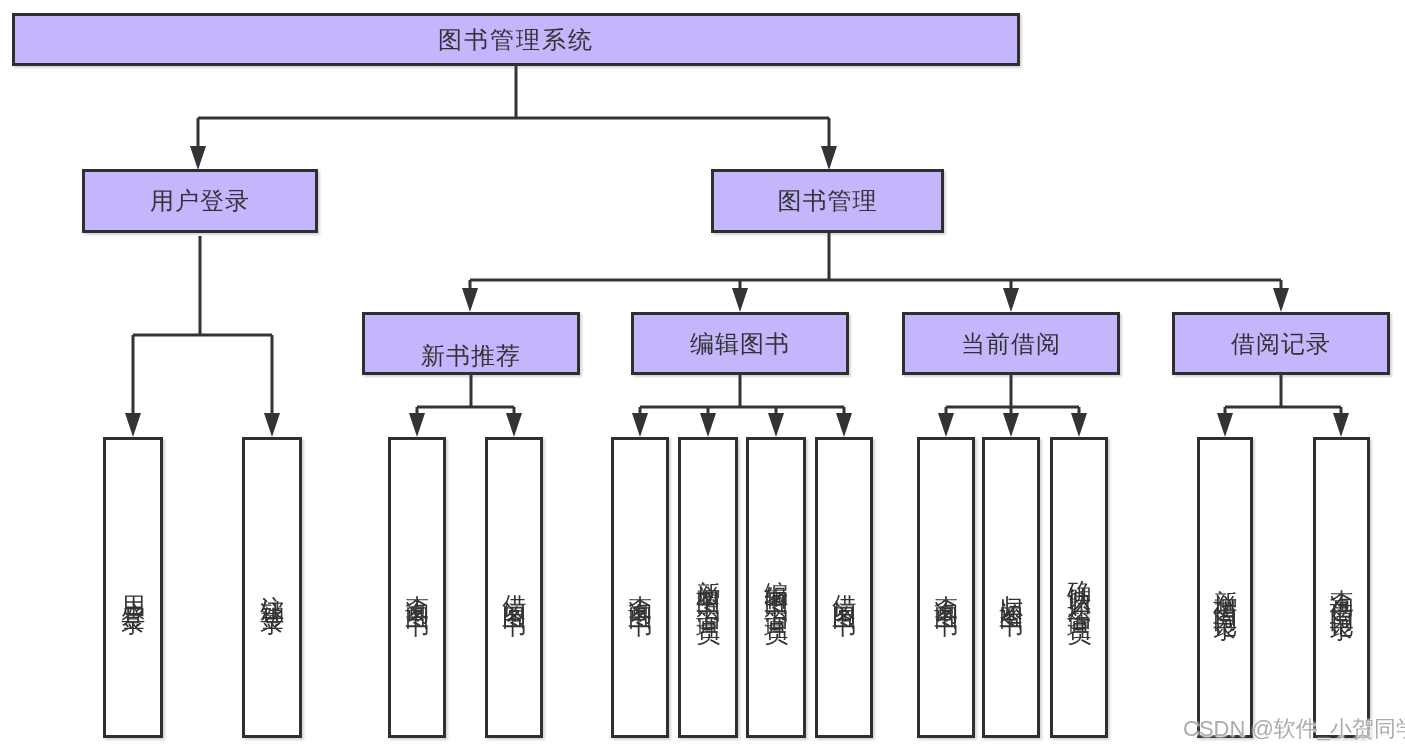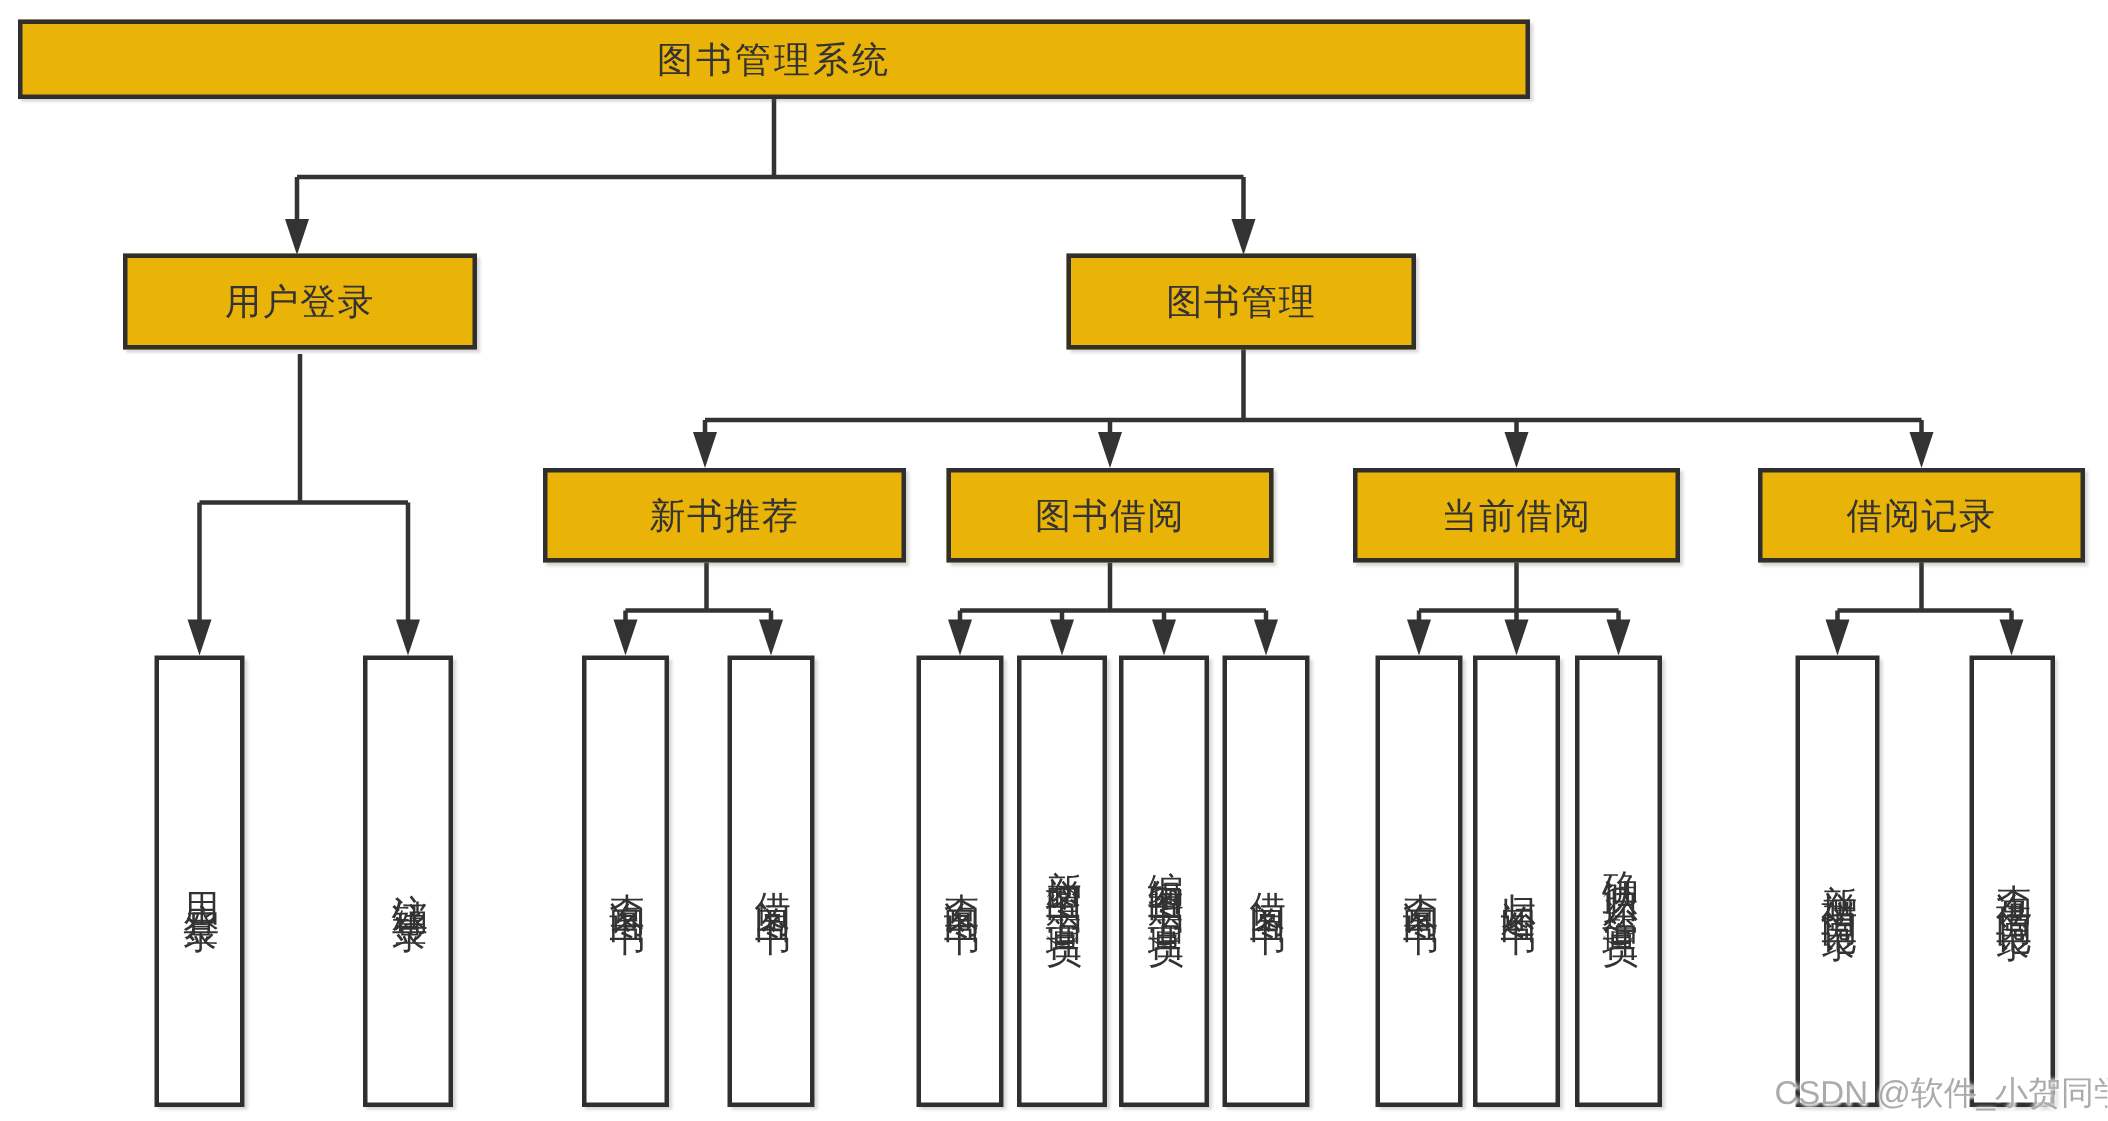--- a/index.html
+++ b/index.html
@@ -17,21 +17,21 @@
     overflow: hidden;
   }
   .connectors {
     position: absolute;
     left: 0;
     top: 0;
     z-index: 1;
   }
   .node {
     position: absolute;
-    background: #eab308;
+    background: #c4b5fd;
     border: 3px solid #2f2f2f;
     box-shadow: 2px 2px 2px rgba(90, 90, 90, 0.25);
     display: flex;
     align-items: center;
     justify-content: center;
     z-index: 2;
     box-sizing: border-box;
   }
   .node .hlabel {
     font-size: 24px;
@@ -117,25 +117,25 @@
     <span class="hlabel">图书管理系统</span>
   </div>
 
   <div class="node" style="left:82px; top:169px; width:236px; height:64px;">
     <span class="hlabel">用户登录</span>
   </div>
   <div class="node" style="left:711px; top:169px; width:233px; height:64px;align-items:center;">
     <span class="hlabel">图书管理</span>
   </div>
 
-  <div class="node" style="left:362px; top:312px; width:242px; height:63px;">
+  <div class="node" style="left:362px; top:312px; width:218px; height:63px;align-items:flex-end;">
     <span class="hlabel">新书推荐</span>
   </div>
   <div class="node" style="left:631px; top:312px; width:218px; height:63px;">
-    <span class="hlabel">图书借阅</span>
+    <span class="hlabel">编辑图书</span>
   </div>
   <div class="node" style="left:1172px; top:312px; width:218px; height:63px;">
     <span class="hlabel">借阅记录</span>
   </div>
   <div class="node" style="left:902px; top:312px; width:218px; height:63px;">
     <span class="hlabel">当前借阅</span>
   </div>
 
   <div class="leaf" style="left:103px; width:60px;">
     <span class="vlabel">用户登录</span>

